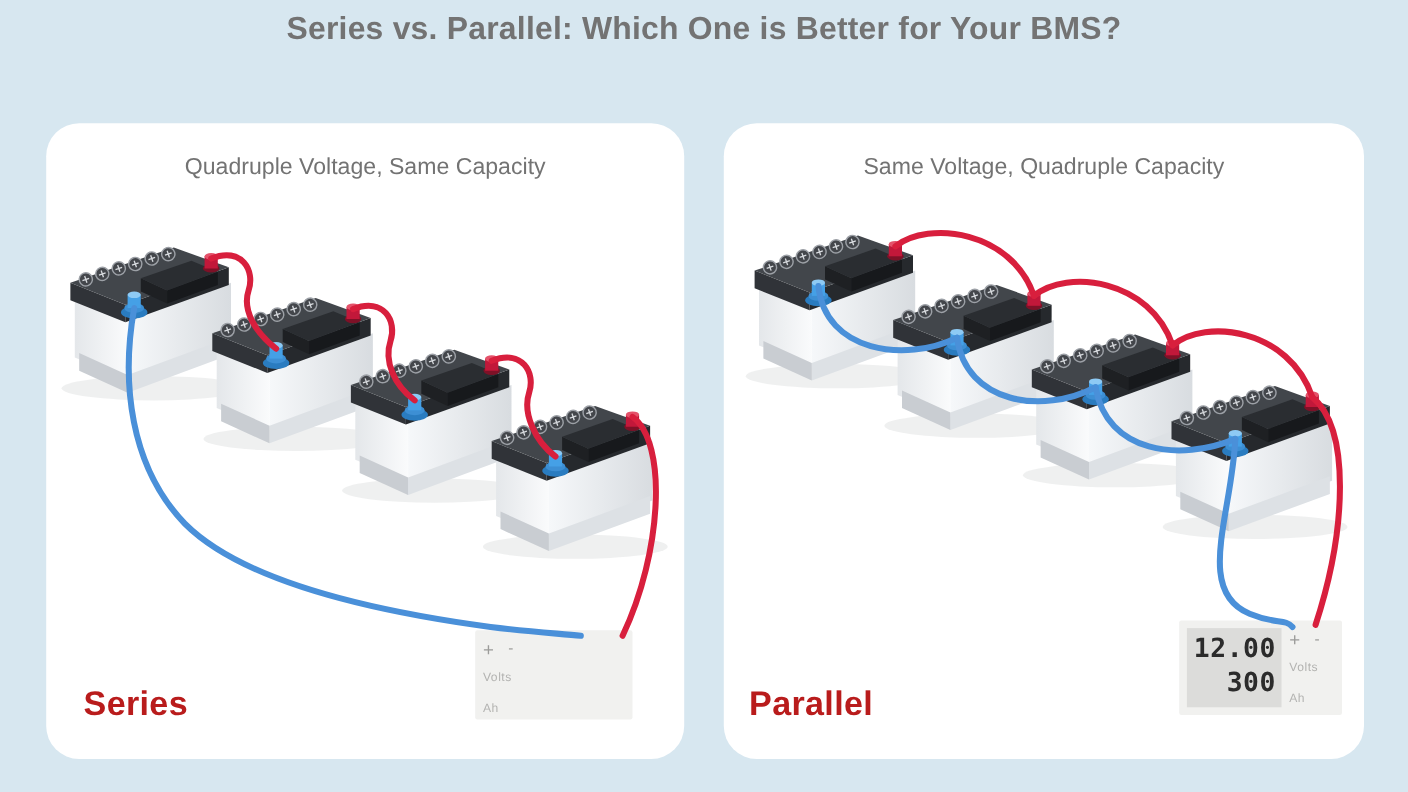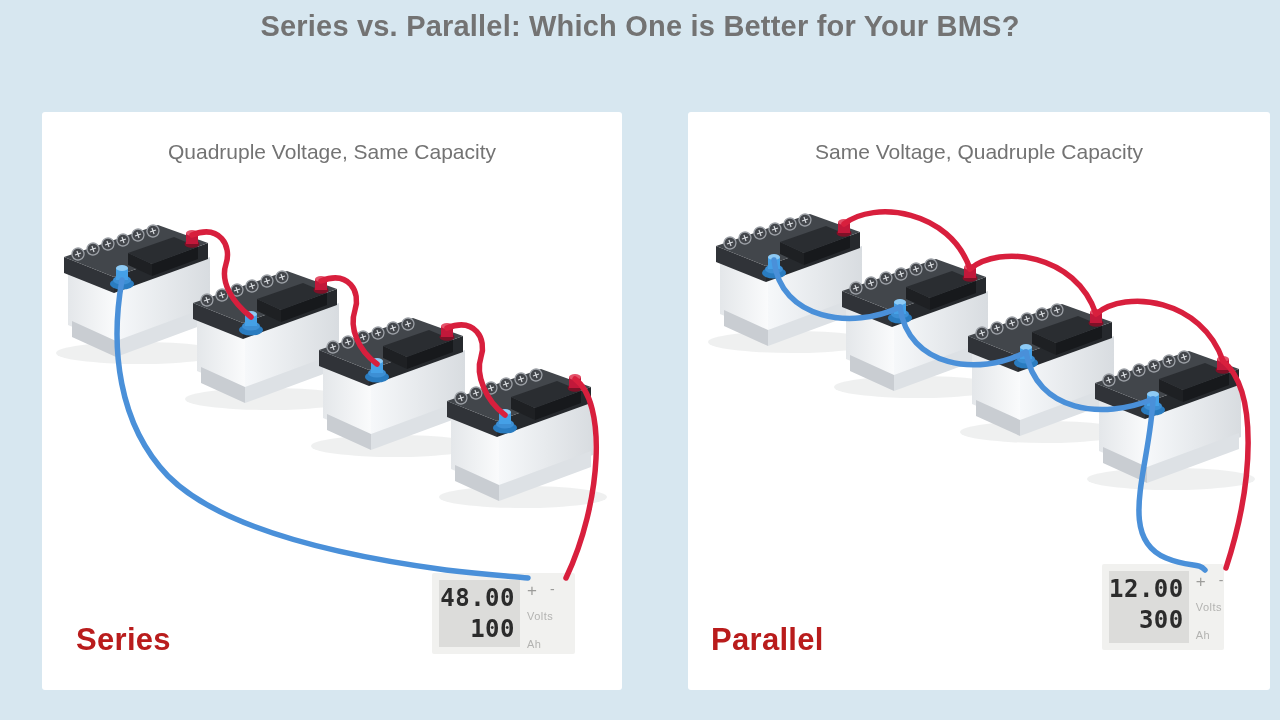--- a/index.html
+++ b/index.html
@@ -10,24 +10,24 @@
     position:relative;overflow:hidden;
   }
   .main-title{
     position:absolute;top:10px;left:0;width:1280px;
     text-align:center;
     font-size:29px;font-weight:600;color:#737373;
     letter-spacing:0.2px;
   }
   .panel{
     position:absolute;top:112px;height:578px;
-    background:#ffffff;border-radius:3px;
+    background:#ffffff;border-radius:30px;
   }
   .panel-series{left:42px;width:580px;}
-  .panel-parallel{left:658px;width:582px;margin-left:30px;}
+  .panel-parallel{left:658px;width:582px;}
   .panel-subtitle{
     position:absolute;top:28px;left:0;width:100%;
     text-align:center;
     font-size:21px;font-weight:500;color:#737373;
   }
   .panel-label{
     position:absolute;left:34px;bottom:32px;
     font-size:31px;font-weight:600;color:#b91c1c;
     letter-spacing:0.3px;
   }
@@ -36,21 +36,21 @@
     position:absolute;left:0;top:0;width:100%;height:100%;
     z-index:2;pointer-events:none;
   }
   .meter{
     position:absolute;z-index:1;
     background:#f1f1ef;border-radius:2px;
     display:flex;align-items:stretch;
     padding:7px 6px 7px 7px;box-sizing:border-box;gap:7px;
   }
   .meter-series{left:390px;top:461px;width:143px;height:81px;}
-  .meter-parallel{left:414px;top:452px;width:122px;height:86px;}
+  .meter-parallel{left:414px;top:452px;width:148px;height:86px;}
   .meter-display{
     flex:1 1 auto;
     background:#dcdcda;
     font-family:"DejaVu Sans Mono",monospace;
     font-weight:bold;color:#2b2b2b;
     font-size:24px;line-height:1.3;
     text-align:right;padding:3px 5px 0 0;
     letter-spacing:0.5px;
   }
   .meter-side{
@@ -69,24 +69,20 @@
 </style>
 </head>
 <body>
 
 <div class="main-title">Series vs. Parallel: Which One is Better for Your BMS?</div>
 
 <div class="panel panel-series">
   <div class="panel-subtitle">Quadruple Voltage, Same Capacity</div>
 
   <div class="meter meter-series">
-    <div class="meter-display">
-      <div>48.00</div>
-      <div>100</div>
-    </div>
     <div class="meter-side">
       <div class="meter-signs">
         <span>+</span>
         <span class="minus">-</span>
       </div>
       <div class="meter-unit unit-volts">Volts</div>
       <div class="meter-unit unit-ah">Ah</div>
     </div>
   </div>
 

